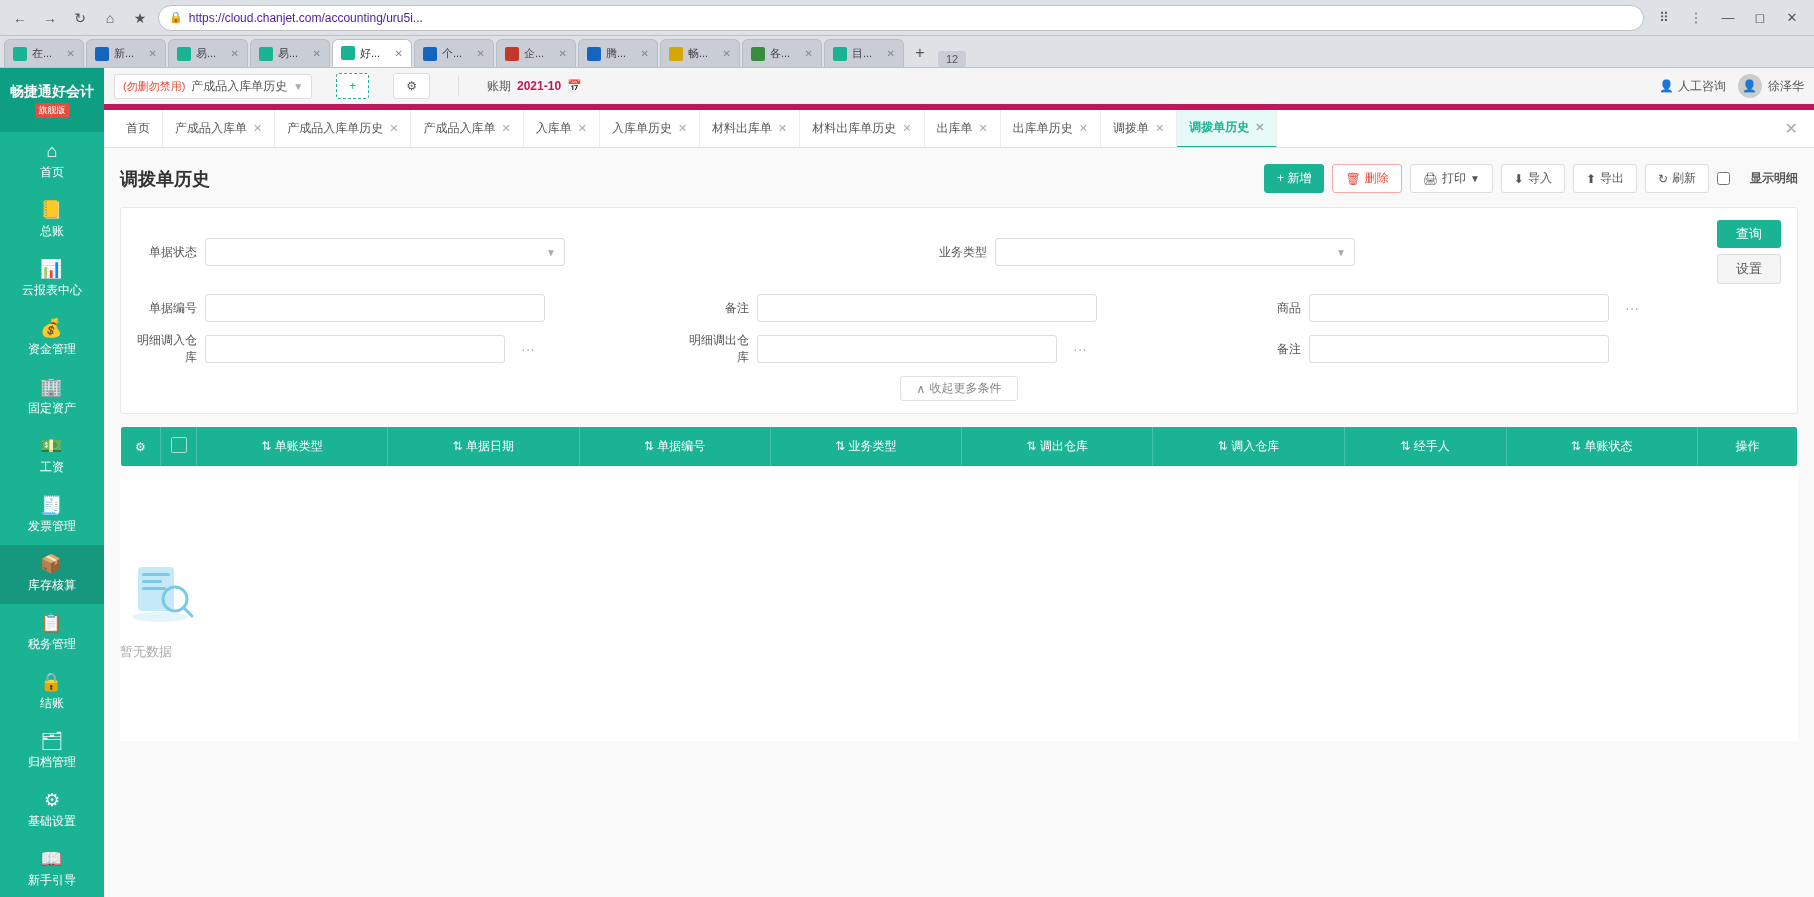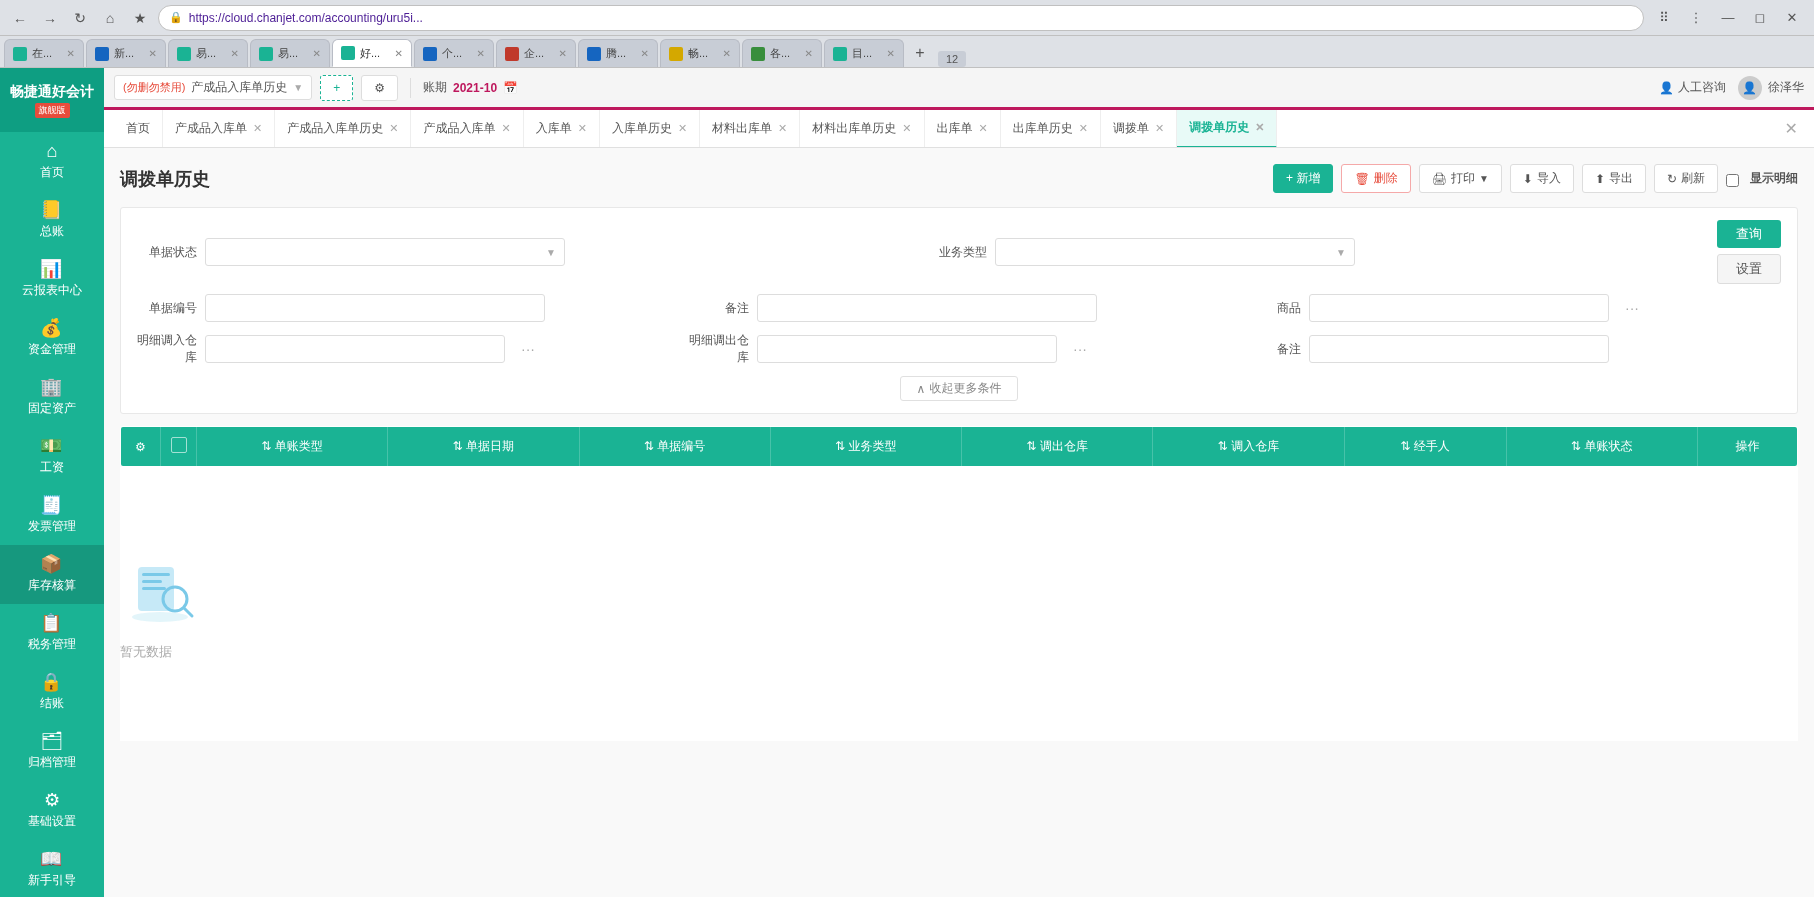--- a/index.html
+++ b/index.html
@@ -34,21 +34,21 @@
     .sidebar-menu::-webkit-scrollbar { width: 0; }
     .sidebar-item { display: flex; flex-direction: column; align-items: center; padding: 10px 4px; cursor: pointer; color: white; font-size: 12px; gap: 4px; transition: background 0.2s; }
     .sidebar-item.active { background: rgba(0,0,0,0.15); }
     .sidebar-item-icon { font-size: 18px; line-height: 1; }
     .sidebar-item-label { font-size: 12px; text-align: center; }
 
     
     .main-content { flex: 1; display: flex; flex-direction: column; background: white; overflow: hidden; }
 
     
-    .top-toolbar { background: #f5f5f5; border-bottom: 3px solid #be185d; height: 42px; display: flex; align-items: center; padding: 0 10px; gap: 8px; }
+    .top-toolbar { background: #f5f5f5; border-bottom: 6px solid #be185d; height: 42px; display: flex; align-items: center; padding: 0 10px; gap: 24px; }
     .company-selector { display: flex; align-items: center; gap: 6px; font-size: 12px; color: #555; cursor: pointer; background: white; border: 1px solid #ddd; padding: 3px 8px; border-radius: 3px; max-width: 220px; }
     .toolbar-divider { width: 1px; height: 20px; background: #ddd; margin: 0 4px; }
     .period-selector { display: flex; align-items: center; gap: 6px; font-size: 12px; color: #555; }
     .period-value { color: #be185d; font-weight: bold; }
     .toolbar-right { margin-left: auto; display: flex; align-items: center; gap: 12px; }
     .service-btn { display: flex; align-items: center; gap: 4px; font-size: 12px; color: #555; cursor: pointer; }
     .user-info { display: flex; align-items: center; gap: 6px; font-size: 12px; color: #555; cursor: pointer; }
     .user-avatar { width: 24px; height: 24px; border-radius: 50%; background: #ccc; display: flex; align-items: center; justify-content: center; font-size: 12px; color: white; }
 
     
@@ -58,21 +58,21 @@
     .page-tab .tab-x { margin-left: 6px; color: #aaa; font-size: 11px; cursor: pointer; }
     .page-tabs-close { margin-left: auto; font-size: 16px; color: #aaa; cursor: pointer; padding: 0 6px; }
 
     
     .page-body { flex: 1; overflow-y: auto; padding: 16px; background: #f9f9f9; }
     .page-title { font-size: 18px; font-weight: bold; color: #333; margin-bottom: 14px; display: flex; align-items: center; justify-content: space-between; }
     .page-actions { display: flex; gap: 8px; align-items: center; }
     .action-btn { display: flex; align-items: center; gap: 4px; padding: 5px 12px; border-radius: 3px; border: 1px solid #ddd; background: white; cursor: pointer; font-size: 12px; color: #555; }
     .action-btn.primary { background: #1ab394; color: white; border-color: #1ab394; }
     .action-btn.danger { color: #e74c3c; border-color: #f5a9a9; }
-    .checkbox-label { display: flex; align-items: flex-end; gap: 11px; font-size: 12px; color: #555; cursor: pointer; }
+    .checkbox-label { display: flex; align-items: center; gap: 20px; font-size: 12px; color: #555; cursor: pointer; }
 
     
     .filter-panel { background: white; border: 1px solid #e8e8e8; border-radius: 3px; padding: 12px 16px; margin-bottom: 12px; }
     .filter-row { display: flex; align-items: center; gap: 12px; margin-bottom: 10px; }
     .filter-row:last-child { margin-bottom: 0; }
     .filter-label { font-size: 12px; color: #555; width: 60px; text-align: right; flex-shrink: 0; }
     .date-filter-btns { display: flex; gap: 4px; align-items: center; flex-wrap: wrap; }
     .date-btn { padding: 2px 8px; border-radius: 3px; border: 1px solid #ddd; background: white; cursor: pointer; font-size: 12px; color: #555; }
     .date-btn.active { background: #1ab394; color: white; border-color: #1ab394; border-radius: 50%; width: 28px; height: 24px; display: flex; align-items: center; justify-content: center; padding: 0; }
     .date-range { font-size: 11px; color: #888; margin-top: 2px; }

